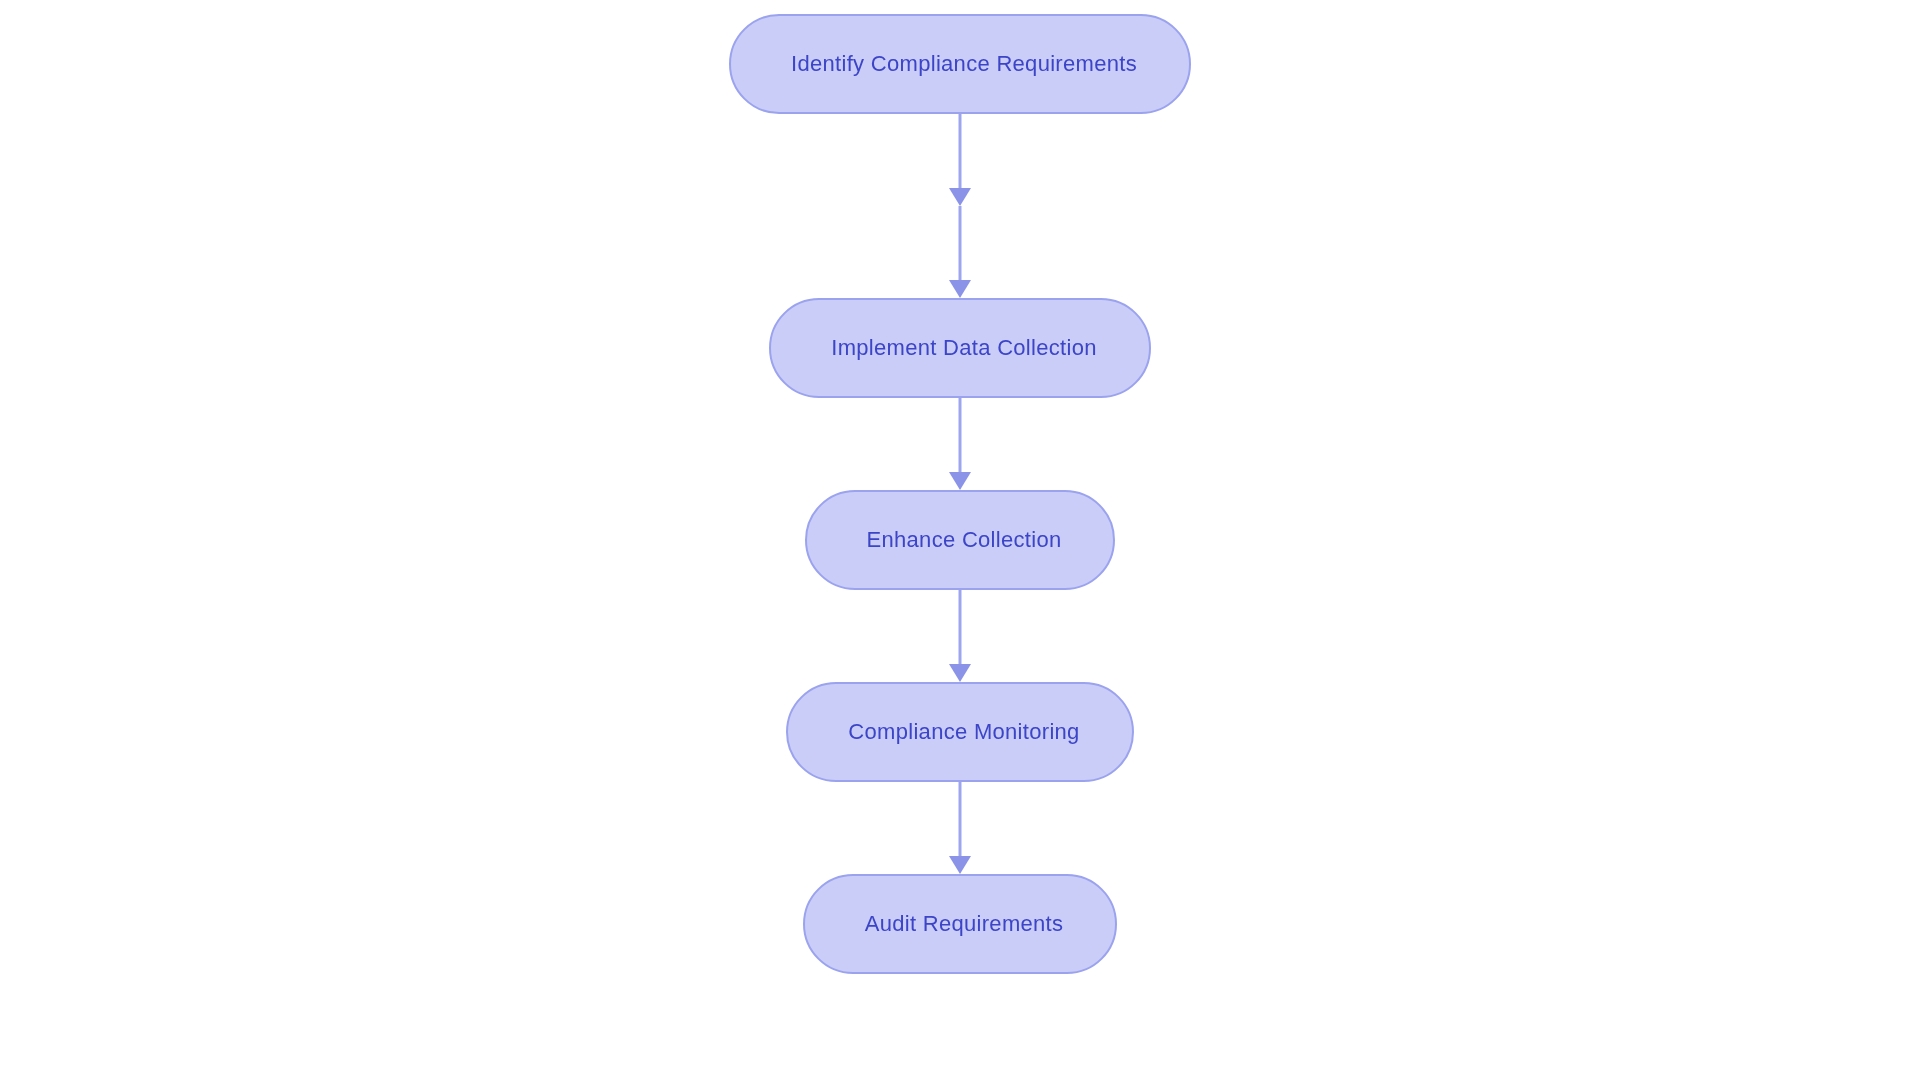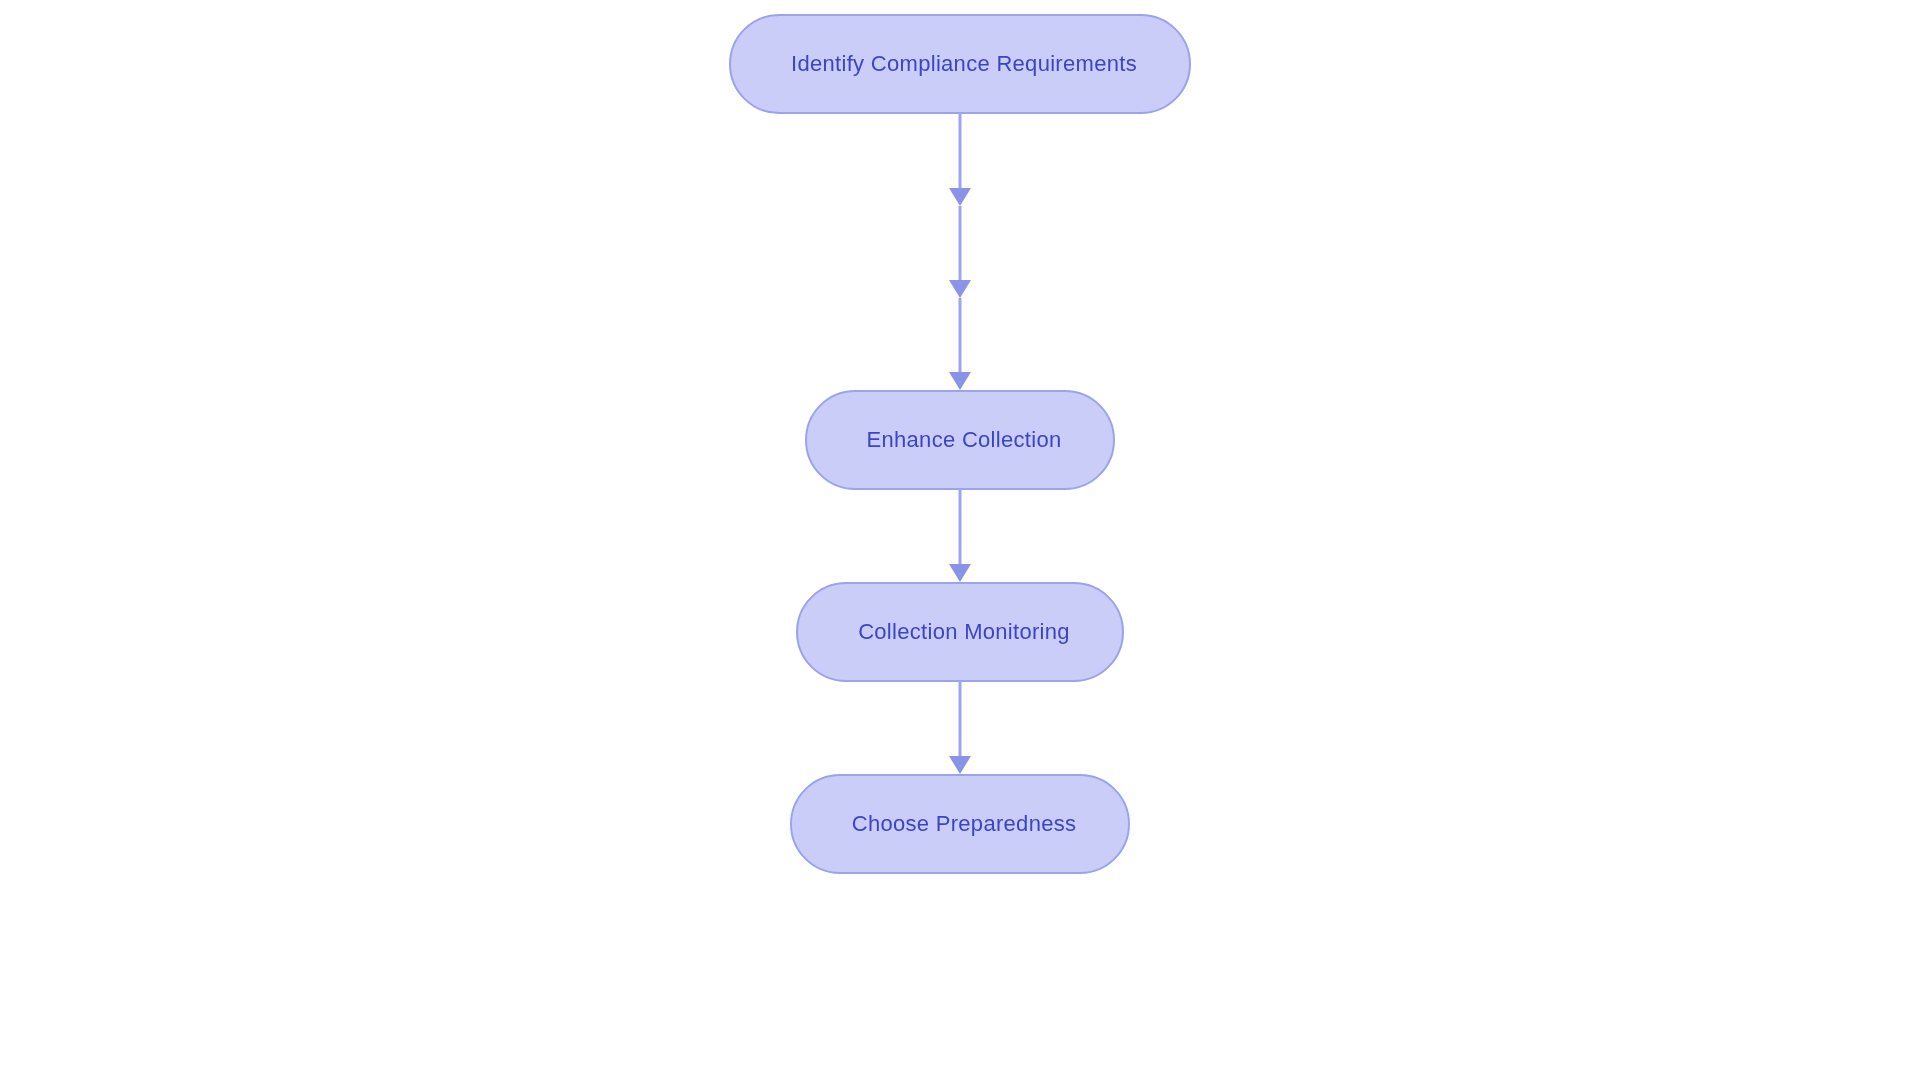--- a/index.html
+++ b/index.html
@@ -85,42 +85,45 @@
       <div class="line"></div>
       <div class="head"></div>
     </div>
 
 
     <div class="arrow">
       <div class="line"></div>
       <div class="head"></div>
     </div>
 
+    <div class="node">
+      <span class="label">Implement Data Collection</span>
+    </div>
 
     <div class="arrow">
       <div class="line"></div>
       <div class="head"></div>
     </div>
 
     <div class="node">
       <span class="label">Enhance Collection</span>
     </div>
 
     <div class="arrow">
       <div class="line"></div>
       <div class="head"></div>
     </div>
 
     <div class="node">
-      <span class="label">Collection Monitoring</span>
+      <span class="label">Compliance Monitoring</span>
     </div>
 
     <div class="arrow">
       <div class="line"></div>
       <div class="head"></div>
     </div>
 
     <div class="node">
-      <span class="label">Choose Preparedness</span>
+      <span class="label">Audit Requirements</span>
     </div>
 
   </div>
 </div>
 
 </body></html>

